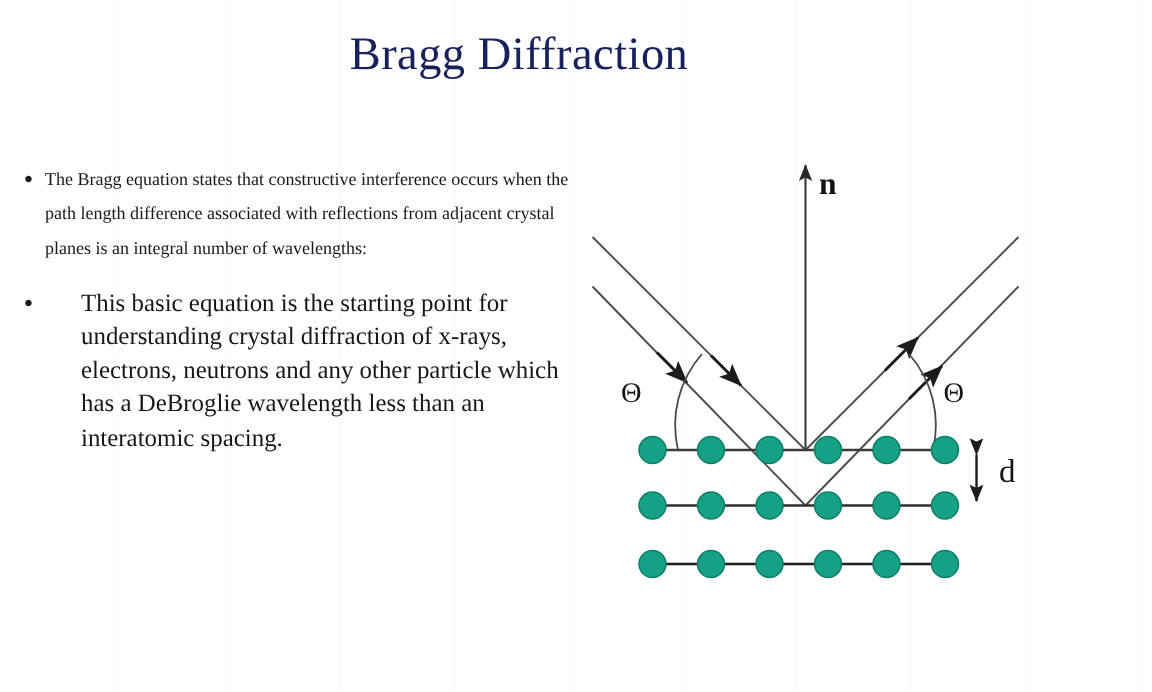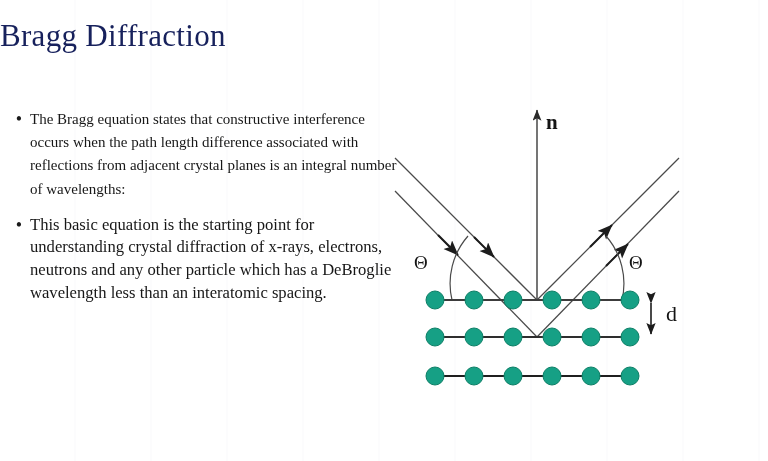--- a/index.html
+++ b/index.html
@@ -22,20 +22,21 @@
     background:
       repeating-linear-gradient(to right, #ffffff 0 74px, #fcfcfd 74px 76px),
       repeating-linear-gradient(to bottom, #ffffff 0 108px, #fcfcfd 108px 110px),
       #ffffff;
   }
   #slide-title {
     position: absolute;
     left: 0;
     top: 18px;
     width: 692px;
+    text-align: center;
     color: #17215c;
     font-size: 31px;
     font-weight: normal;
     letter-spacing: 0.3px;
     font-family: "Liberation Serif", "DejaVu Serif", serif;
   }
   #text-column {
     position: absolute;
     left: 8px;
     top: 108px;
@@ -49,27 +50,27 @@
   .bullet-mark {
     width: 22px;
     flex: 0 0 22px;
     text-align: center;
     font-size: 18px;
     line-height: 23px;
     color: #1a1a1a;
   }
   .bullet-text {
     flex: 1 1 auto;
-    font-size: 15px;
+    font-size: 12px;
     line-height: 23.2px;
     color: #171717;
   }
   #bullet-1 .bullet-text { width: 330px; }
   #bullet-2 { margin-top: 13px; }
-  #bullet-2 .bullet-text { width: 360px; font-size: 16.6px; line-height: 22.6px; }
+  #bullet-2 .bullet-text { width: 360px; font-size: 16.6px; line-height: 22.6px; margin-left: 24px; }
   #equation {
     margin: 9px 0 0 34px;
     font-size: 28px;
     line-height: 34px;
     color: #111111;
     white-space: nowrap;
   }
   #equation .it { font-style: italic; }
   #equation .rm { font-style: normal; }
   #equation .sp { display: inline-block; width: 5px; }

